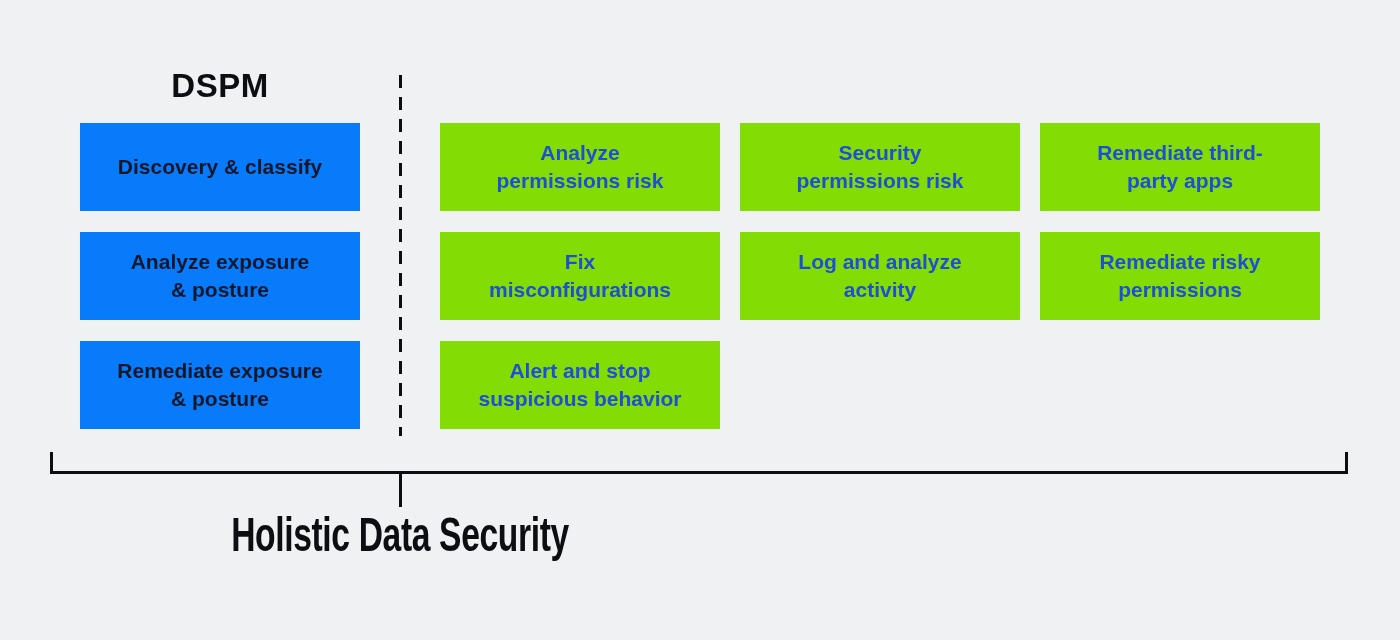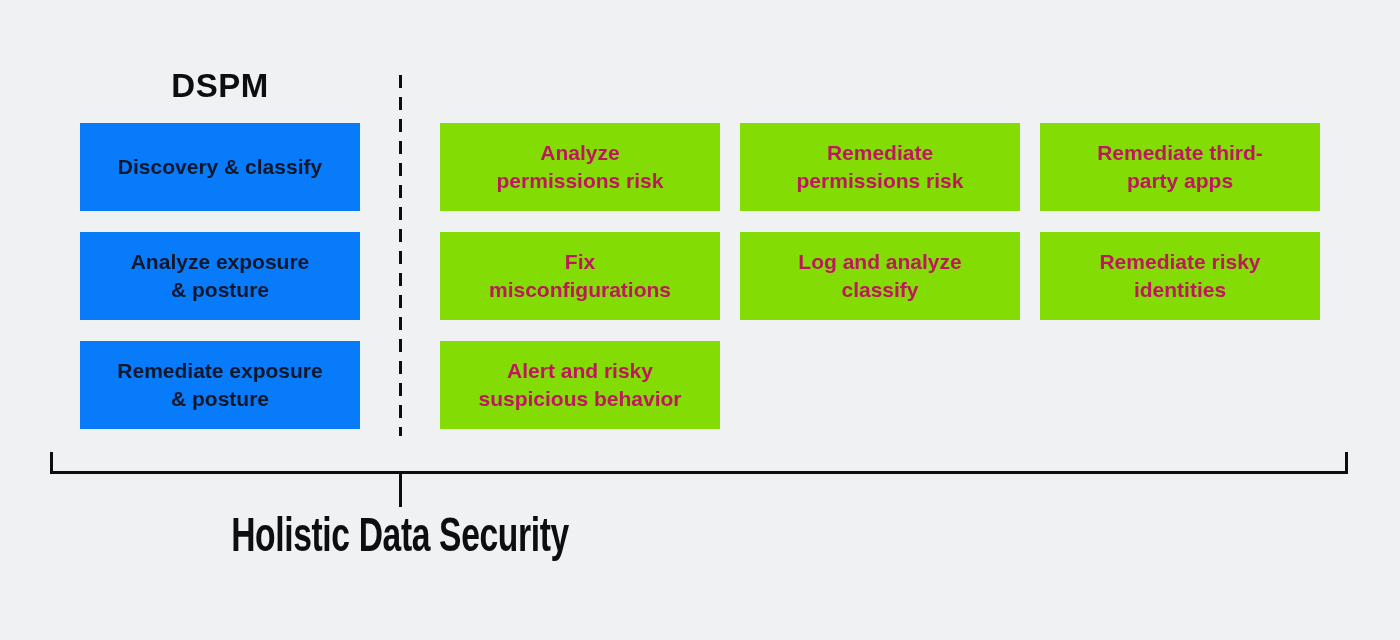--- a/index.html
+++ b/index.html
@@ -64,21 +64,21 @@
     position:absolute;
     left:440px; top:123px;
     display:grid;
     grid-template-columns:repeat(3, 280px);
     grid-template-rows:repeat(3, 88px);
     column-gap:20px;
     row-gap:21px;
   }
   .green-box{
     background:#83dd04;
-    color:#be185d;
+    color:#1d4ed8;
     display:flex;
     align-items:center;
     justify-content:center;
     text-align:center;
     font-size:21px;
     font-weight:bold;
     line-height:28px;
     white-space:pre-line;
   }
   
@@ -129,31 +129,31 @@
 &amp; posture</div>
     <div class="blue-box">Remediate exposure
 &amp; posture</div>
   </div>
 
   <div class="divider"></div>
 
   <div class="green-grid">
     <div class="green-box">Analyze
 permissions risk</div>
-    <div class="green-box">Remediate
+    <div class="green-box">Security
 permissions risk</div>
     <div class="green-box">Remediate third-
 party apps</div>
     <div class="green-box">Fix
 misconfigurations</div>
     <div class="green-box">Log and analyze
-classify</div>
+activity</div>
     <div class="green-box">Remediate risky
-identities</div>
-    <div class="green-box">Alert and risky
+permissions</div>
+    <div class="green-box">Alert and stop
 suspicious behavior</div>
   </div>
 
   <div class="bracket-line"></div>
   <div class="bracket-tick left"></div>
   <div class="bracket-tick right"></div>
   <div class="bracket-stem"></div>
 
   <div class="footer-title">Holistic Data Security</div>
 

